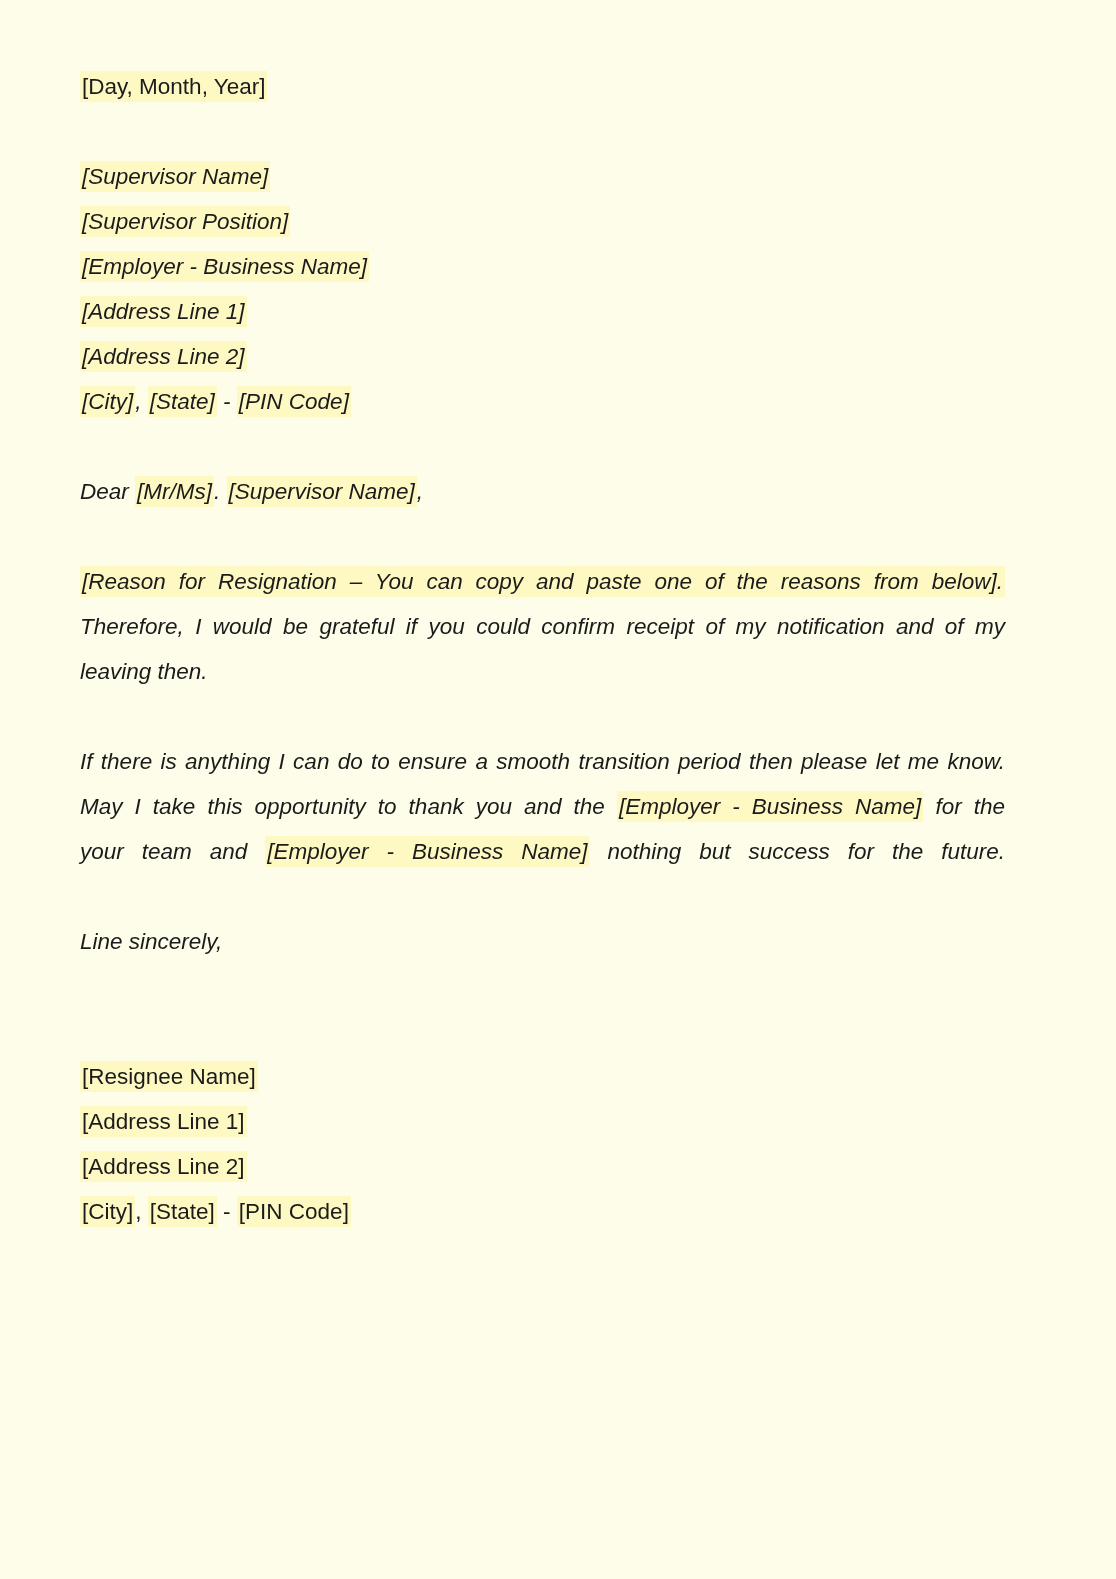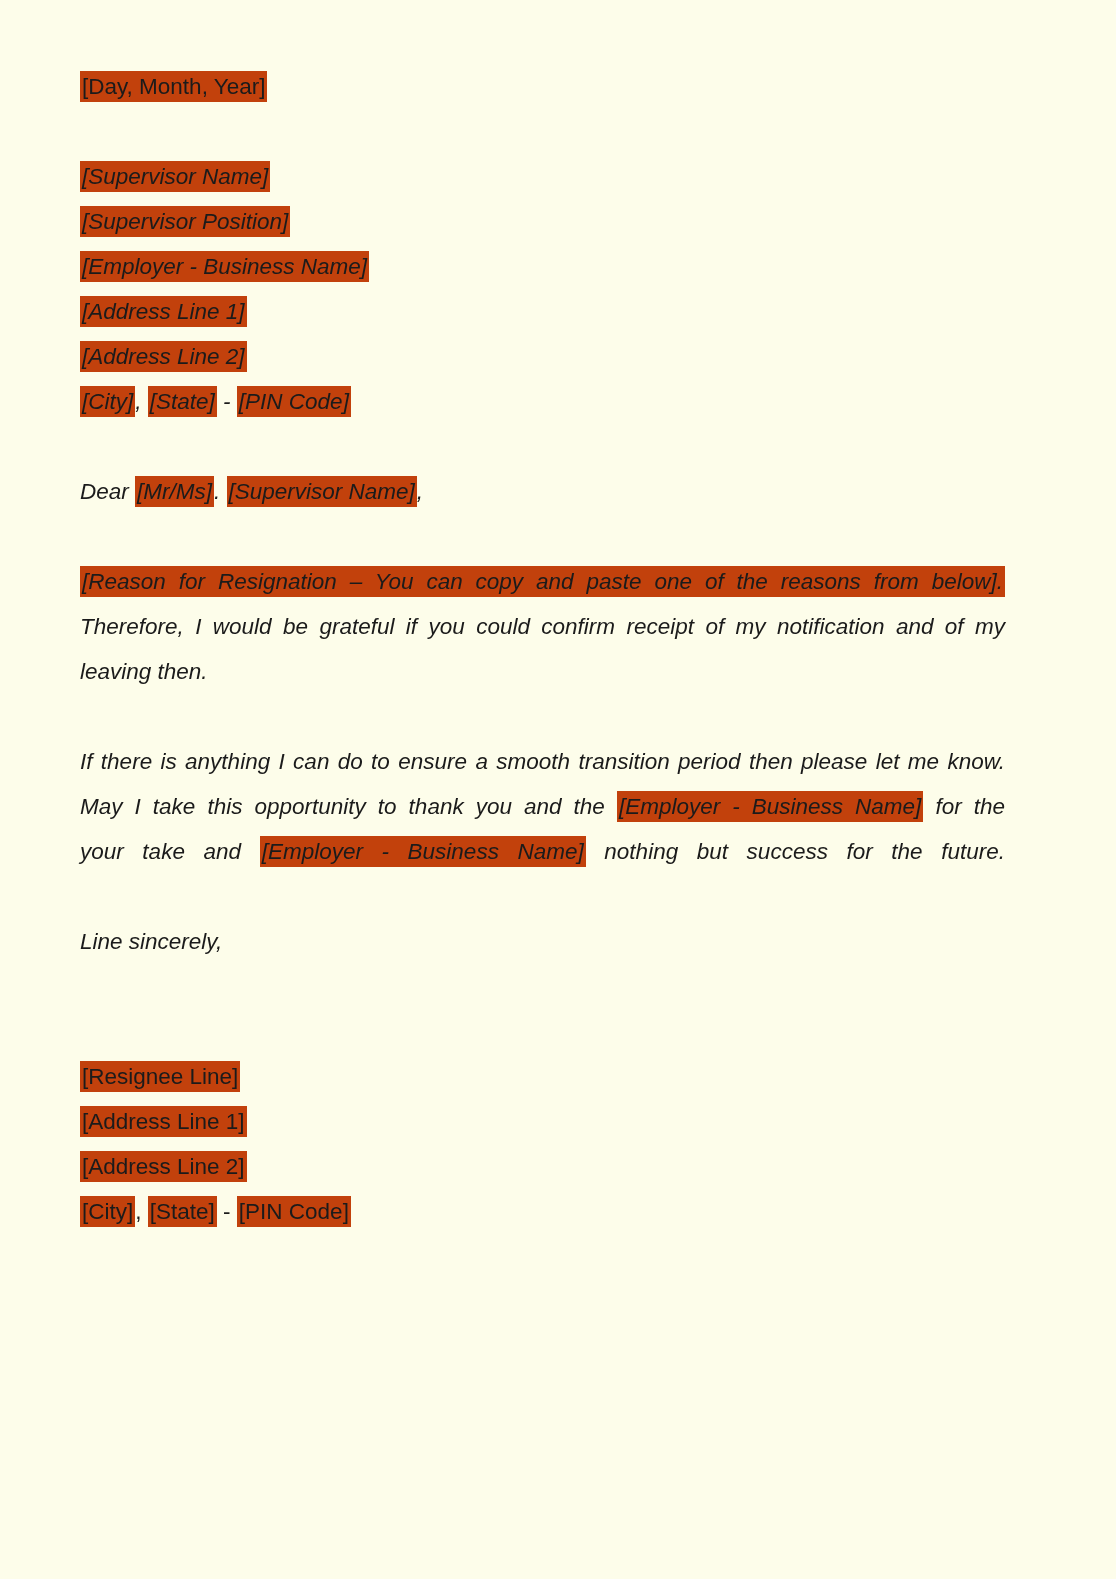--- a/index.html
+++ b/index.html
@@ -21,21 +21,21 @@
   .line {
     font-size: 22.5px;
     line-height: 45px;
     text-align: left;
   }
   .line.stretch {
     text-align: justify;
     text-align-last: justify;
   }
   .hl {
-    background: #c2410c;
+    background: #fef9c3;
     padding: 3px 2px;
   }
 </style>
 </head>
 <body>
 
 <div class="letter">
   <div class="block">
       <div class="line"><span class="hl">[Day, Month, Year]</span></div>
     </div>
@@ -56,26 +56,26 @@
 
   <div class="block mt1">
       <div class="line stretch"><span class="hl">[Reason for Resignation – You can copy and paste one of the reasons from below].</span></div>
       <div class="line stretch"><span class="plain">Therefore, I would be grateful if you could confirm receipt of my notification and of my</span></div>
       <div class="line"><span class="plain">leaving then.</span></div>
     </div>
 
   <div class="block mt1">
       <div class="line stretch"><span class="plain">If there is anything I can do to ensure a smooth transition period then please let me know.</span></div>
       <div class="line stretch"><span class="plain">May I take this opportunity to thank you and the </span><span class="hl">[Employer - Business Name]</span><span class="plain"> for the</span></div>
-      <div class="line stretch"><span class="plain">your take and </span><span class="hl">[Employer - Business Name]</span><span class="plain"> nothing but success for the future.</span></div>
+      <div class="line stretch"><span class="plain">your team and </span><span class="hl">[Employer - Business Name]</span><span class="plain"> nothing but success for the future.</span></div>
     </div>
 
   <div class="block mt1">
       <div class="line"><span class="plain">Line sincerely,</span></div>
     </div>
 
   <div class="block mt2">
-      <div class="line"><span class="hl">[Resignee Line]</span></div>
+      <div class="line"><span class="hl">[Resignee Name]</span></div>
       <div class="line"><span class="hl">[Address Line 1]</span></div>
       <div class="line"><span class="hl">[Address Line 2]</span></div>
       <div class="line"><span class="hl">[City]</span><span class="plain">, </span><span class="hl">[State]</span><span class="plain"> - </span><span class="hl">[PIN Code]</span></div>
     </div>
 </div>
 
 </body></html>

